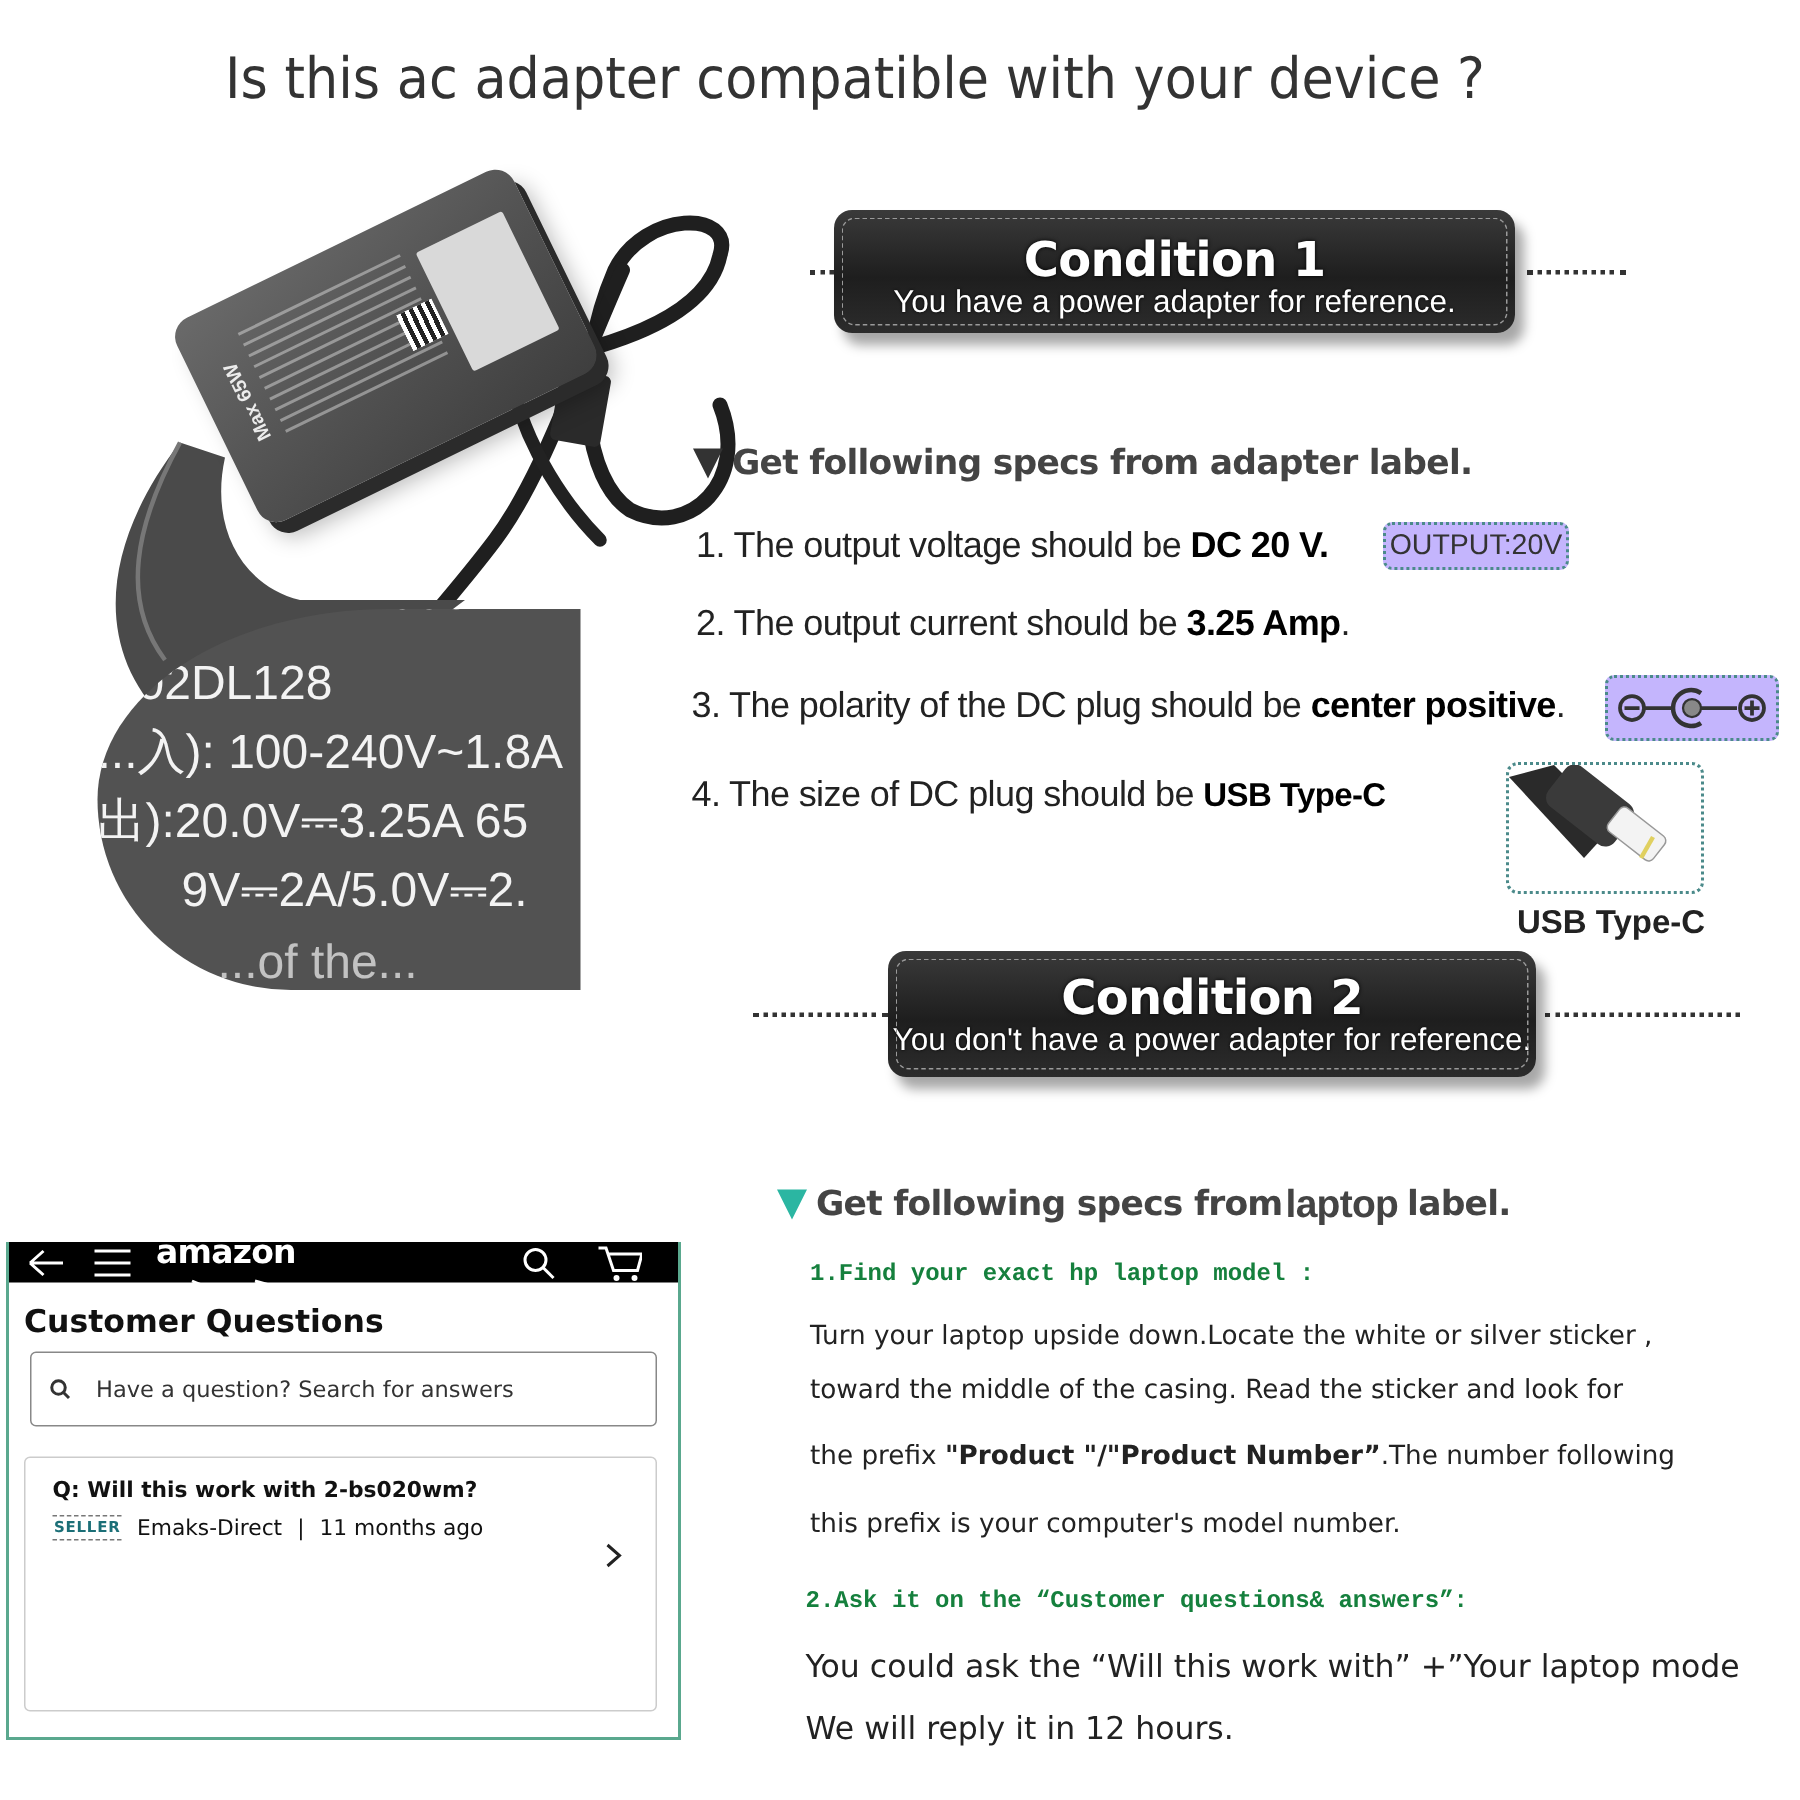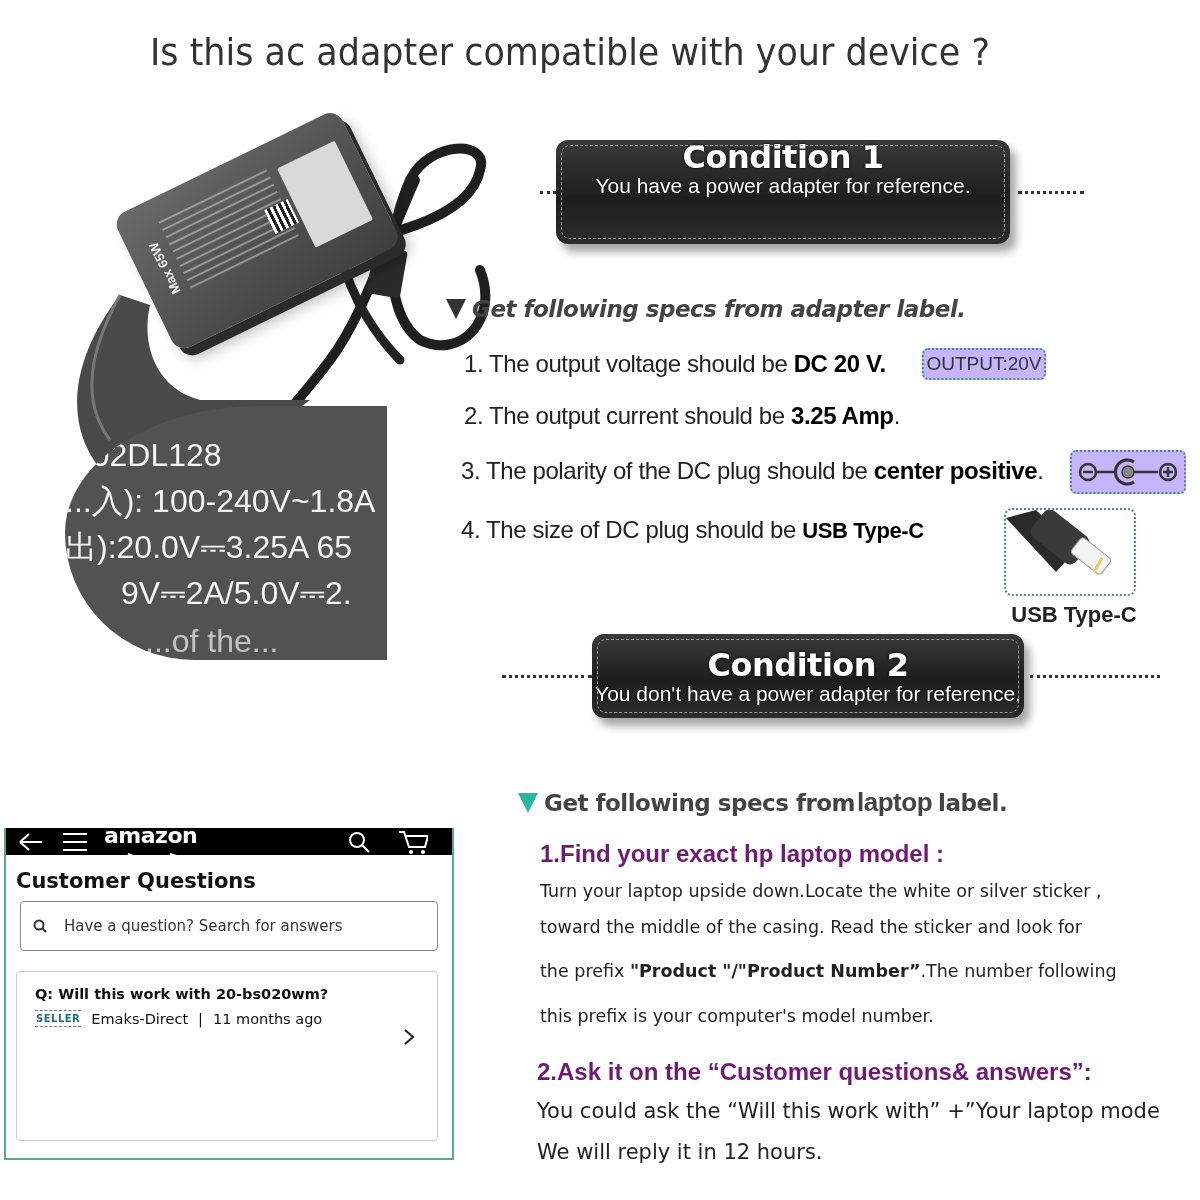--- a/index.html
+++ b/index.html
@@ -67,21 +67,21 @@
   .spec { position: absolute; font-size: 24px; color: #222; letter-spacing: -0.4px; white-space: nowrap; }
   .spec b { color: #000000; }
   .badge-box {
     position: absolute; border: 2px dotted #4b8a8a; border-radius: 6px; background: #c4b5fd;
     font-size: 19px; color: #333; display: flex; align-items: center; justify-content: center;
   }
   .usb-box { position: absolute; left: 1004px; top: 508px; width: 132px; height: 88px; border: 2px dotted #4b8a8a; border-radius: 8px; background: #fff; overflow: hidden; }
   .usb-caption { position: absolute; left: 1004px; top: 602px; width: 140px; text-align: center; font-weight: bold; font-size: 22px; color: #222; }
 
   
-  .step-title { position: absolute; font-family: Liberation Sans, sans-serif; font-weight: bold; font-size: 24px; color: #701a75; }
+  .step-title { position: absolute; font-family: Liberation Mono, monospace; font-weight: bold; font-size: 16px; color: #15803d; }
   .para { position: absolute; font-family: "DejaVu Sans", sans-serif; font-size: 17.5px; color: #222; white-space: nowrap; }
   .para.big { font-size: 21px; }
 
   
   .amz { position: absolute; left: 4px; top: 828px; width: 450px; height: 332px; border: 2px solid #5aa88e; border-top: none; background: #fff; overflow: hidden; }
   .amz-bar { height: 27px; background: #000; display: flex; align-items: center; padding: 0 10px; color: #fff; position: relative; }
   .amz-bar .ic { display: inline-flex; align-items: center; justify-content: center; width: 30px; height: 30px; margin-right: 14px; }
   .amz-logo { font-family: "DejaVu Sans", sans-serif; font-size: 22px; font-weight: bold; letter-spacing: -0.5px; position: relative; top: -6px; }
   .amz-logo-smile { position: absolute; left: 118px; top: 24px; }
   .amz-right { margin-left: auto; display: flex; gap: 10px; align-items: center; }
@@ -136,28 +136,28 @@
   <div class="l0">...W2005...</div>
   <div class="l1">...02DL128</div>
   <div class="l2">...入): 100-240V~1.8A</div>
   <div class="l3">出):20.0V⎓3.25A  65</div>
   <div class="l4">9V⎓2A/5.0V⎓2.</div>
   <div class="l5">...of the...</div>
 </div>
 
 <div class="cond-wrap" style="left:540px; top:140px;">
   <div class="dots" style="width:16px;"></div>
-  <div class="cond-badge" style="width:454px; height:104px; padding-top:0;">
+  <div class="cond-badge" style="width:454px; height:82px; padding-top:16px;">
     <div class="cond-title">Condition 1</div>
     <div class="cond-sub">You have a power adapter for reference.</div>
   </div>
   <div class="dots" style="width:66px; margin-left:8px;"></div>
 </div>
 
-<div class="heading" style="left:446px; top:296px;font-style:italic;">
+<div class="heading" style="left:462px; top:296px;">
   <span class="tri"></span>
   <span>Get following specs from adapter label.</span>
 </div>
 
 <div class="spec" style="left:464px; top:350px;">
   <span>1. The output voltage should be </span><b>DC  20  V.</b>
 </div>
 <div class="badge-box" style="left:922px; top:348px; width:124px; height:32px;">OUTPUT:20V</div>
 
 <div class="spec" style="left:464px; top:402px;">
@@ -256,21 +256,21 @@
   </div>
   <div class="amz-h">Customer Questions</div>
   <div class="amz-search">
     <svg width="14" height="14">
         <circle cx="6" cy="6" r="4.5" stroke="#333" stroke-width="2" fill="none"></circle>
         <line x1="9.5" y1="9.5" x2="13" y2="13" stroke="#333" stroke-width="2"></line>
       </svg>
     <span>Have a question? Search for answers</span>
   </div>
   <div class="amz-card">
-    <div class="amz-q">Q: Will this work with 20-bs020wm?</div>
+    <div class="amz-q">Q: Will this work with 2-bs020wm?</div>
     <div class="amz-meta">
       <span class="seller-tag">SELLER</span>
       <span>Emaks-Direct</span>
       <span>|</span>
       <span>11 months ago</span>
     </div>
     <span class="amz-chev">
       <svg width="12" height="18">
           <path d="M2 2 L10 9 L2 16" stroke="#222" stroke-width="2" fill="none"></path>
         </svg>

